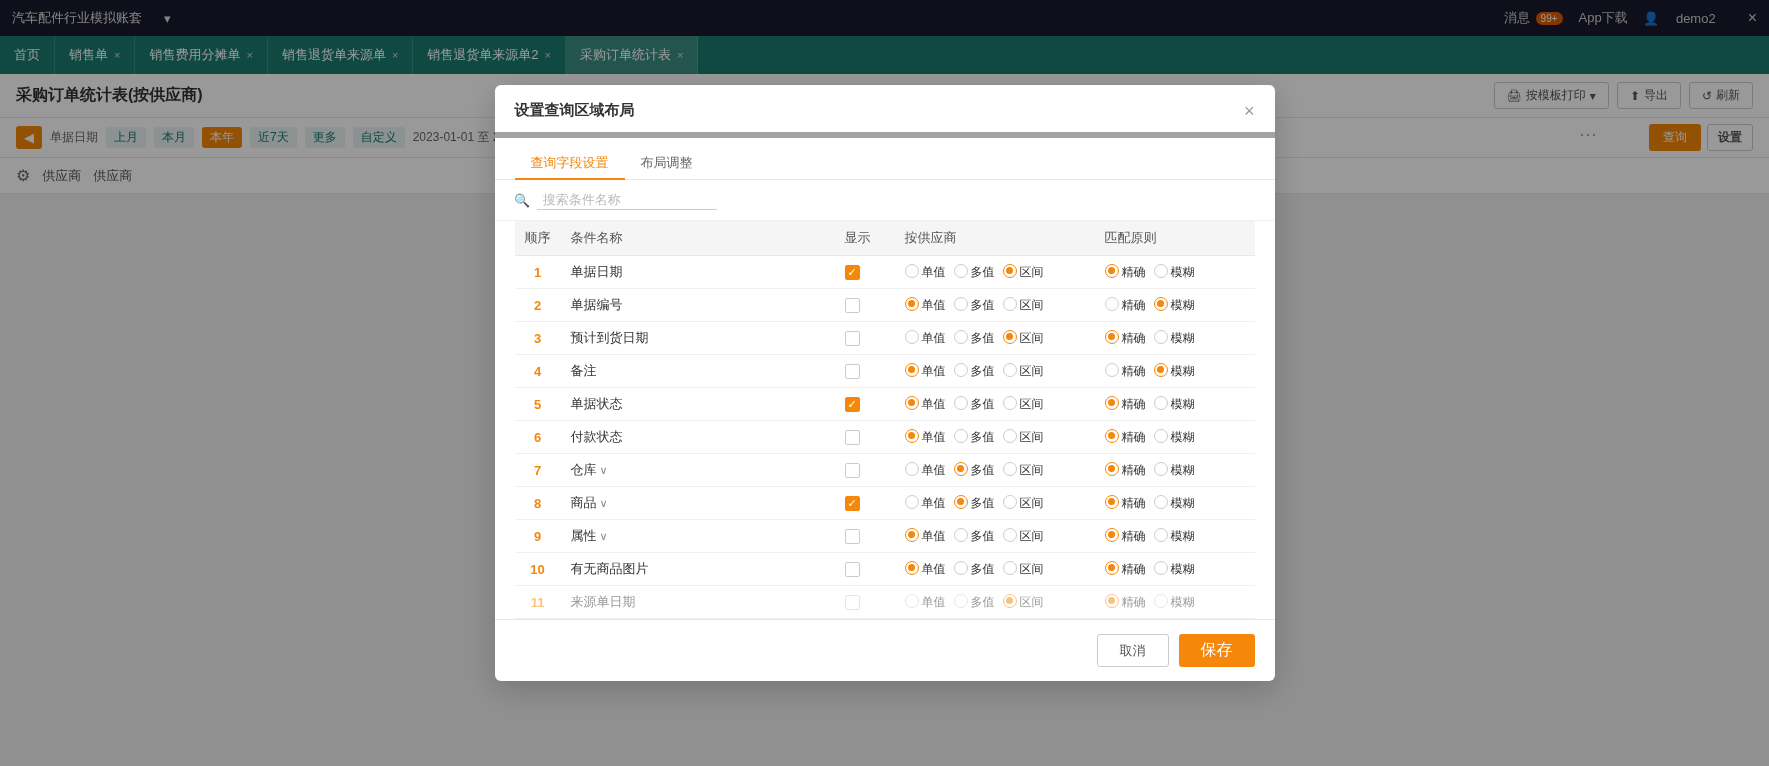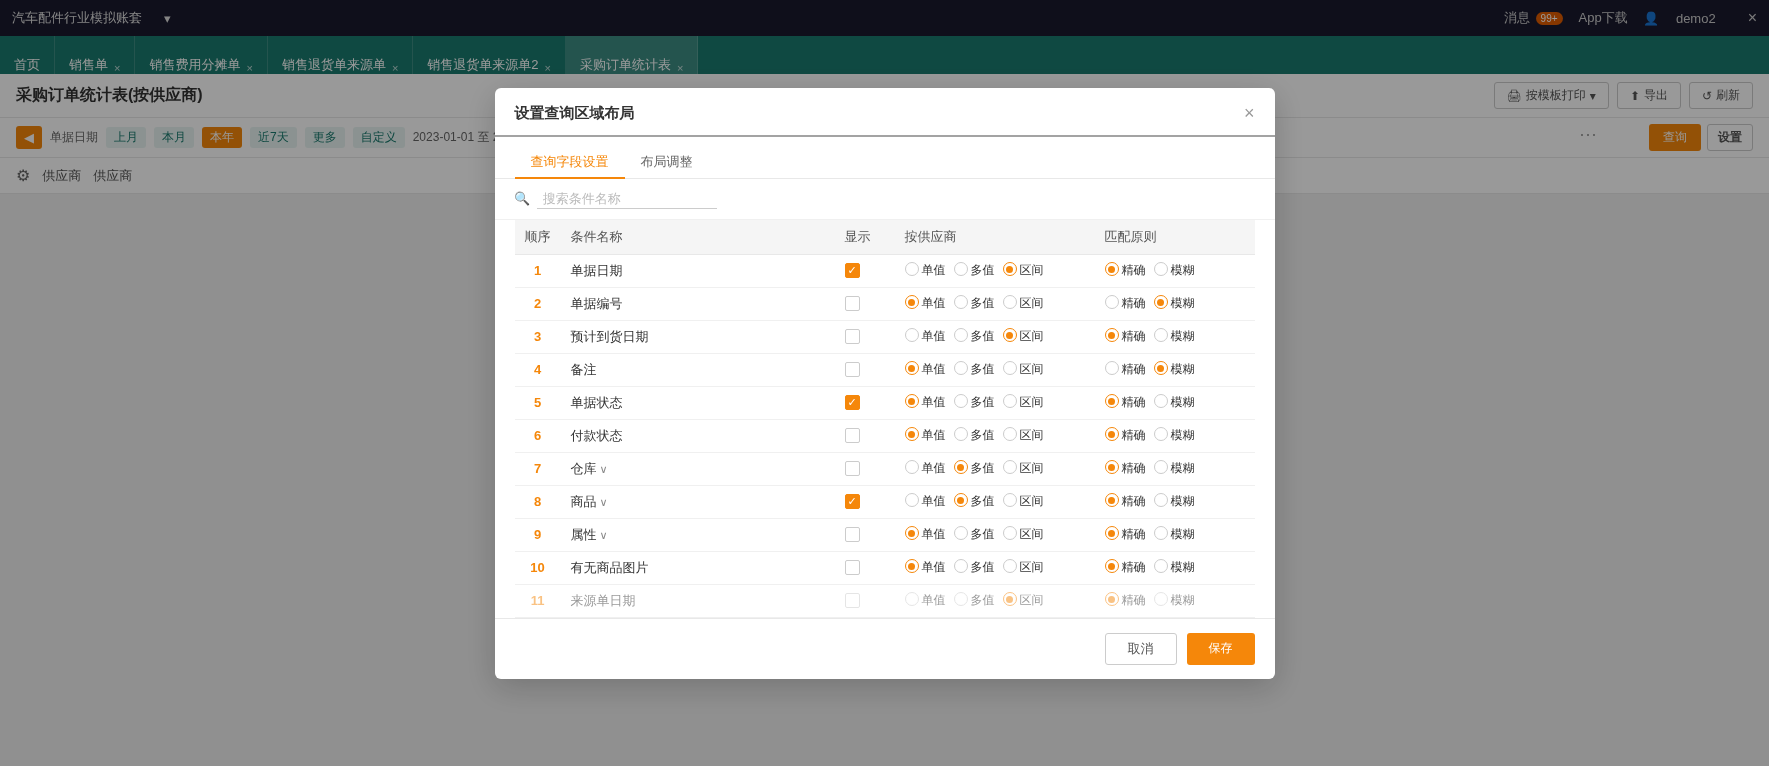--- a/index.html
+++ b/index.html
@@ -26,21 +26,21 @@
       height: 38px;
       display: flex;
       align-items: center;
       padding: 0 0px;
       gap: 0;
     }
     .tab-item {
       padding: 0 14px;
       height: 38px;
       display: flex;
-      align-items: flex-end;
+      align-items: center;
       color: #fff;
       font-size: 13px;
       cursor: pointer;
       white-space: nowrap;
       border-right: 1px solid rgba(255,255,255,0.15);
     }
     .tab-item.active {
       background: rgba(255,255,255,0.15);
     }
     .tab-close { margin-left: 6px; font-size: 11px; opacity: 0.7; }
@@ -95,21 +95,21 @@
       max-height: 680px;
       display: flex;
       flex-direction: column;
       box-shadow: 0 8px 32px rgba(0,0,0,0.2);
     }
     .dialog-header {
       padding: 16px 20px 12px;
       display: flex;
       align-items: center;
       justify-content: space-between;
-      border-bottom: 2px solid #a3a3a3;
+      border-bottom: 6px solid #a3a3a3;
     }
     .dialog-title { font-size: 15px; font-weight: bold; color: #333; }
     .dialog-close { cursor: pointer; color: #999; font-size: 18px; line-height: 1; }
 
     
     .dialog-tabs {
       display: flex;
       padding: 10px 20px 0;
       border-bottom: 1px solid #e8e8e8;
       gap: 0;
@@ -239,21 +239,21 @@
       font-size: 13px;
       color: #555;
     }
     .btn-save {
       background: #f5870a;
       color: #fff;
       border: none;
       padding: 6px 22px;
       border-radius: 3px;
       cursor: pointer;
-      font-size: 12px;
+      font-size: 16px;
     }
 
     
     .dialog-table-wrap::-webkit-scrollbar { width: 6px; }
     .dialog-table-wrap::-webkit-scrollbar-thumb { background: #ccc; border-radius: 3px; }
   </style>
 </head>
 <body>
 
 <div class="top-bar">

